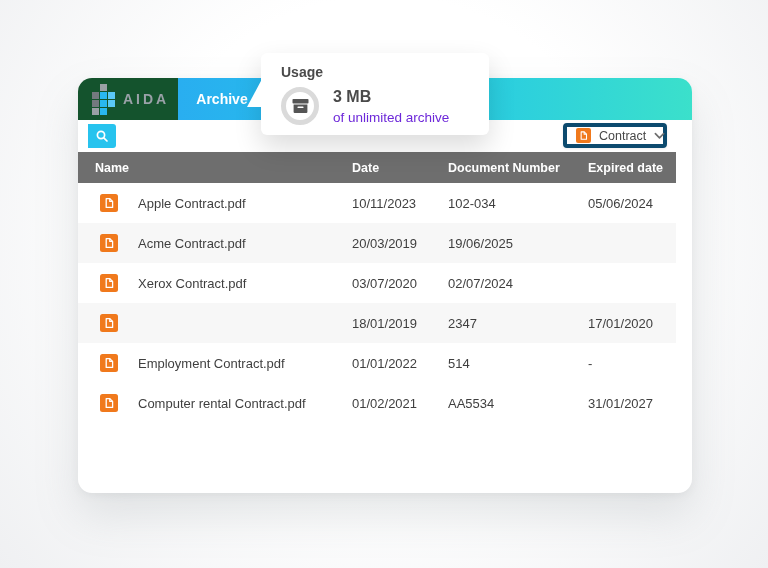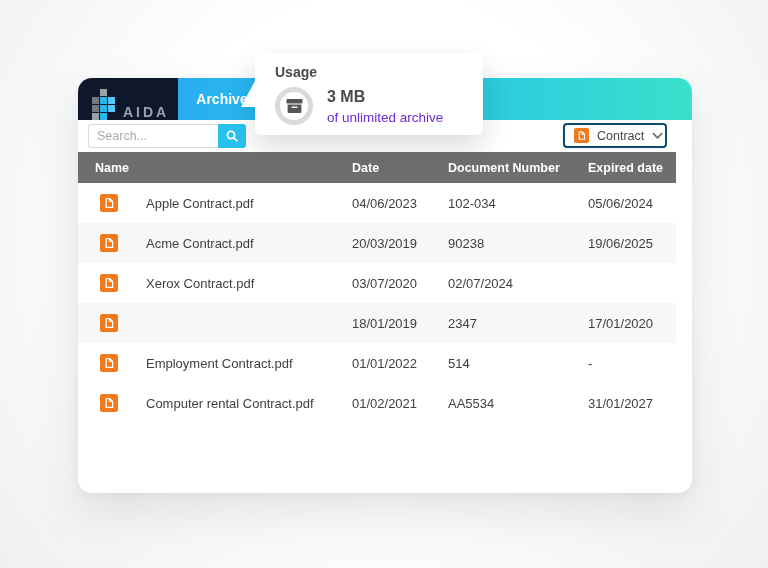--- a/index.html
+++ b/index.html
@@ -13,22 +13,22 @@
 
   
   .card {
     position:absolute; left:78px; top:78px; width:614px; height:415px;
     background:#fff; border-radius:14px;
     box-shadow: 0 22px 45px rgba(110,120,130,.18), 0 3px 10px rgba(0,0,0,.05);
   }
 
   
   .hdr { display:flex; height:42px; border-radius:14px 14px 0 0; overflow:visible; }
-  .brand-area { width:100px; display:flex; align-items:flex-end; gap:8px; padding-left:14px;
-                background:#0f172a; border-radius:14px 0 0 0; }
+  .brand-area { width:100px; display:flex; align-items:center; gap:8px; padding-left:14px;
+                background:#14532d; border-radius:14px 0 0 0; }
   .logo-grid { display:grid; grid-template-columns:repeat(3,7px); grid-auto-rows:7px; gap:1px; }
   .sq { width:7px; height:7px; }
   .sq.none { background:transparent; }
   .sq.g1 { background:#9aa0a5; }
   .sq.g2 { background:#73797e; }
   .sq.c1 { background:#29b7f0; }
   .sq.c2 { background:#5ac8f5; }
   .wordmark { font-size:14px; font-weight:bold; letter-spacing:3px; color:#9aa1a8; }
   .grad-bar {
     flex:1; background:linear-gradient(90deg,#29aef0 0%, #24c6e8 45%, #3be0cb 100%);
@@ -44,41 +44,41 @@
     border-radius:3px 0 0 3px; padding:0 8px; font-size:12.5px; color:#555; outline:none;
     font-family:"Liberation Sans",sans-serif;
   }
   .search-input::placeholder { color:#a9a9a9; }
   .search-btn {
     width:28px; height:24px; background:#27c3ee; border:none; border-radius:0 3px 3px 0;
     display:flex; align-items:center; justify-content:center; cursor:pointer;
   }
   .filter-select {
     position:absolute; right:25px; top:1px; width:104px; height:25px;
-    background:#fff; border:2px solid #0c4a6e; border-radius:4px;
+    background:#fff; border:4px solid #0c4a6e; border-radius:4px;
     box-shadow:0 1px 3px rgba(0,0,0,.08);
     display:flex; align-items:center; gap:8px; padding:0 9px; cursor:pointer;
   }
   .filter-label { font-size:12.5px; color:#474747; flex:1; }
 
   
   .table { position:absolute; left:0; right:16px; top:74px; }
   .thead, .trow {
     display:grid; grid-template-columns:257px 96px 140px 1fr;
     align-items:center; padding-left:17px;
   }
   .thead { height:31px; background:#6e6e6e; color:#fff; font-size:12.5px; font-weight:bold; }
   .trow { height:40px; background:#fff; font-size:13px; color:#3f3f3f; }
   .trow.alt { background:#f7f7f7; }
-  .name-cell { display:flex; align-items:center; gap:28px; padding-left:5px; }
+  .name-cell { display:flex; align-items:center; gap:20px; padding-left:5px; }
   .doc-icon { display:inline-flex; line-height:0; }
 
   
   .popover {
-    position:absolute; left:255px; top:53px; width:228px; height:82px;
+    position:absolute; left:261px; top:53px; width:228px; height:82px;
     background:#fff; border-radius:6px; z-index:10;
     box-shadow:0 12px 28px rgba(0,0,0,.14);
     padding:11px 18px 0 20px;
   }
   .popover-tail {
     position:absolute; left:-14px; top:26px; width:15px; height:28px;
     background:#fff; clip-path:polygon(100% 0, 100% 100%, 0 100%);
   }
   .popover-title { font-size:14px; font-weight:bold; color:#4a4a4a; }
   .popover-row { display:flex; align-items:center; gap:14px; margin-top:7px; }
@@ -112,21 +112,20 @@
       </div>
       <span class="wordmark">AIDA</span>
     </div>
     <div class="grad-bar">
       <div class="tab-active">Archive</div>
     </div>
   </div>
 
   <div class="toolbar">
     <div class="search-group">
-      <input class="search-input" type="text" placeholder="Search..." style="">
       <button class="search-btn">
         <span class="doc-icon">
           <svg width="14" height="14" viewBox="0 0 14 14">
               <circle cx="6" cy="6" r="3.6" fill="none" stroke="#fff" stroke-width="1.7"></circle>
               <line x1="8.8" y1="8.8" x2="12" y2="12" stroke="#fff" stroke-width="1.7" stroke-linecap="round"></line>
             </svg>
         </span>
       </button>
     </div>
     <div class="filter-select">
@@ -158,37 +157,36 @@
     <div class="name-cell">
       <span class="doc-icon">
         <svg width="18" height="18" viewBox="0 0 18 18">
                 <rect width="18" height="18" rx="2.5" fill="#f0791c"></rect>
                 <path d="M6.2 4.6h3.6l2.8 2.8v6H6.2z" fill="none" stroke="#fff" stroke-width="1.3" stroke-linejoin="round"></path>
                 <path d="M9.8 4.6v2.8h2.8" fill="none" stroke="#fff" stroke-width="1.3" stroke-linejoin="round"></path>
               </svg>
       </span>
       <span>Apple Contract.pdf</span>
     </div>
-    <div>04/06/2023</div>
+    <div>10/11/2023</div>
     <div>102-034</div>
     <div>05/06/2024</div>
   </div>
         <div class="trow alt">
     <div class="name-cell">
       <span class="doc-icon">
         <svg width="18" height="18" viewBox="0 0 18 18">
                 <rect width="18" height="18" rx="2.5" fill="#f0791c"></rect>
                 <path d="M6.2 4.6h3.6l2.8 2.8v6H6.2z" fill="none" stroke="#fff" stroke-width="1.3" stroke-linejoin="round"></path>
                 <path d="M9.8 4.6v2.8h2.8" fill="none" stroke="#fff" stroke-width="1.3" stroke-linejoin="round"></path>
               </svg>
       </span>
       <span>Acme Contract.pdf</span>
     </div>
     <div>20/03/2019</div>
-    <div>90238</div>
     <div>19/06/2025</div>
   </div>
         <div class="trow">
     <div class="name-cell">
       <span class="doc-icon">
         <svg width="18" height="18" viewBox="0 0 18 18">
                 <rect width="18" height="18" rx="2.5" fill="#f0791c"></rect>
                 <path d="M6.2 4.6h3.6l2.8 2.8v6H6.2z" fill="none" stroke="#fff" stroke-width="1.3" stroke-linejoin="round"></path>
                 <path d="M9.8 4.6v2.8h2.8" fill="none" stroke="#fff" stroke-width="1.3" stroke-linejoin="round"></path>
               </svg>

